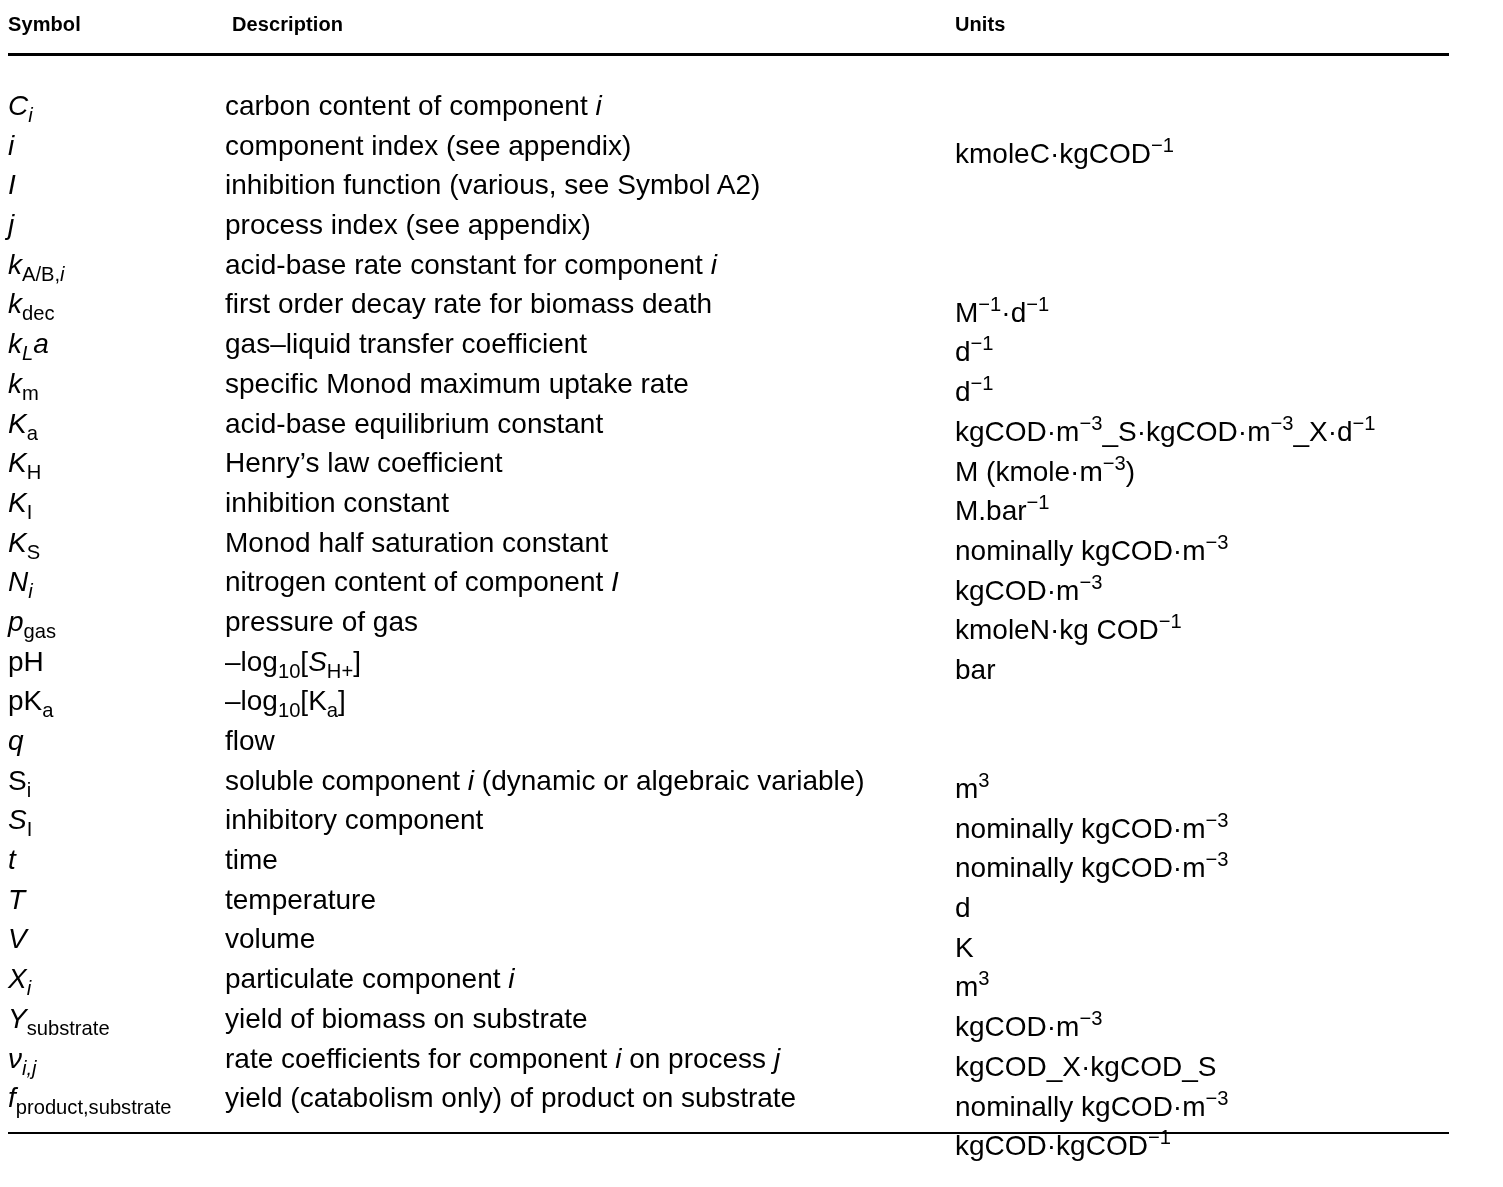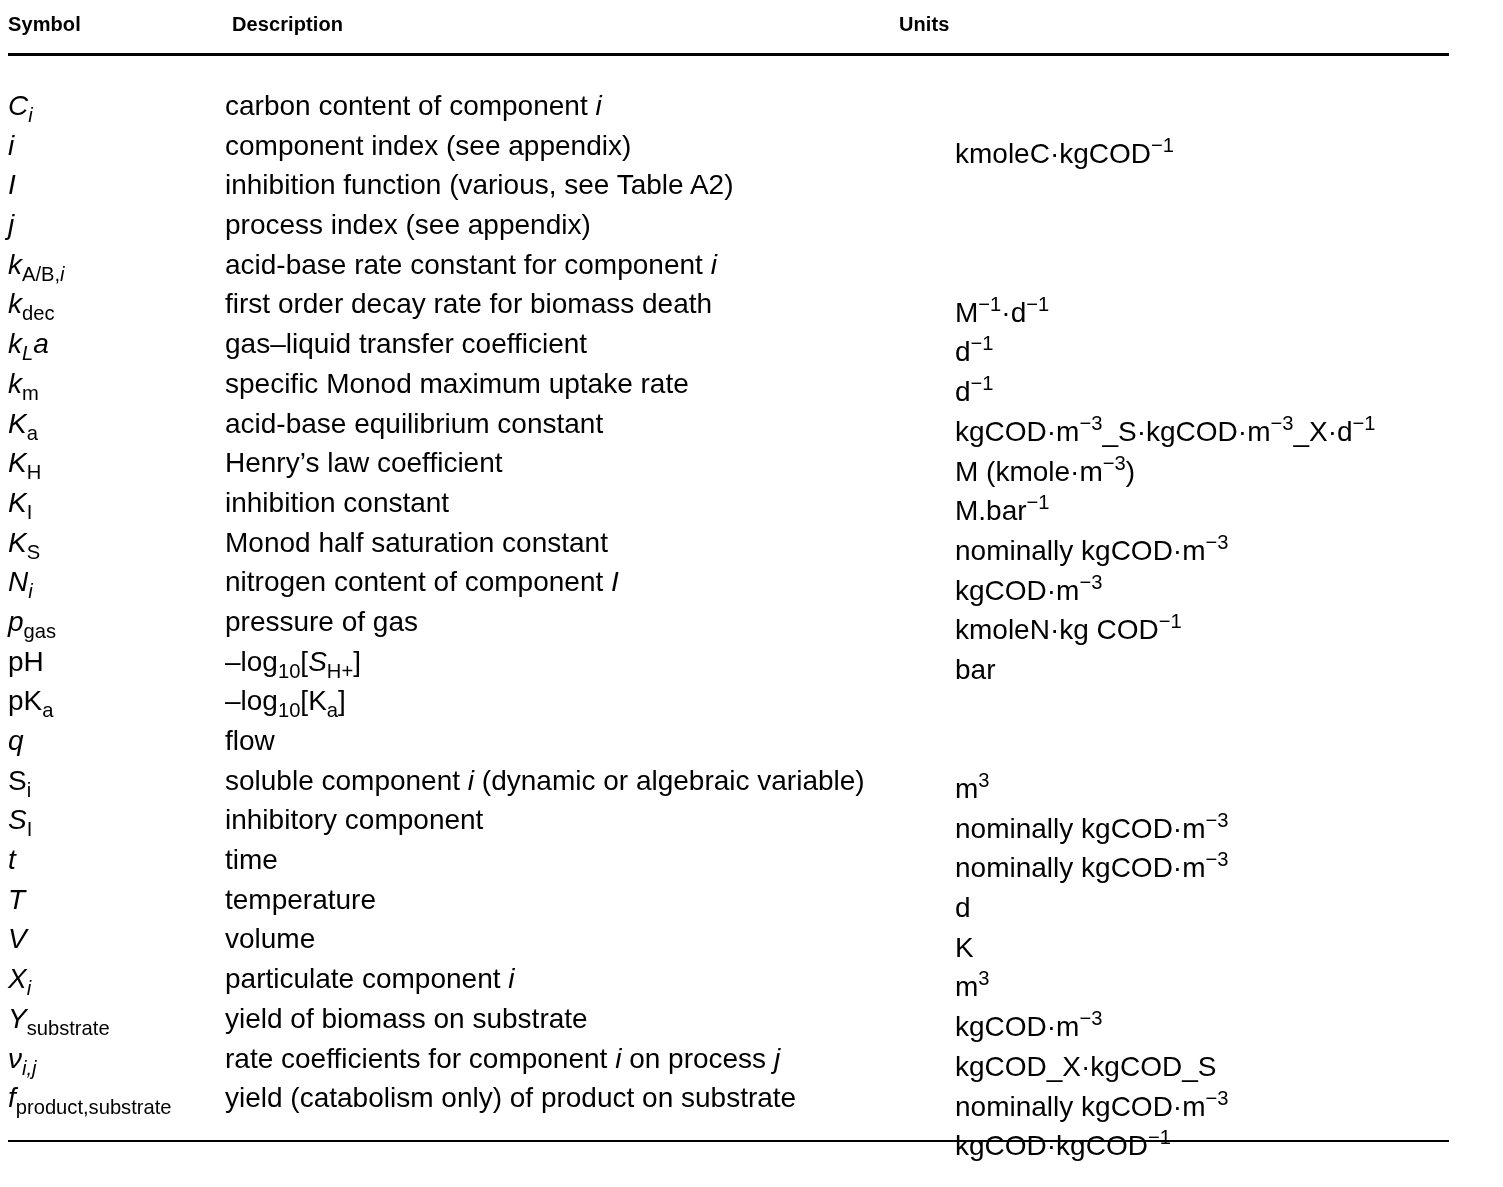--- a/index.html
+++ b/index.html
@@ -29,26 +29,26 @@
   }
   .hdr .h {
     position: absolute;
     top: 13px;
     font-weight: bold;
     font-size: 20px;
     letter-spacing: 0.1px;
   }
   .col-sym { left: 0; }
   .col-desc { left: 224px; }
-  .col-units { left: 891px; }
+  .col-units { left: 947px; }
 
   .body {
     position: relative;
     padding-top: 30px;
-    padding-bottom: 22px;
+    padding-bottom: 14px;
     border-bottom: 2px solid #000;
   }
   .row {
     position: relative;
     height: 39.7px;
     font-size: 28px;
     line-height: 39.7px;
   }
   .row .cell {
     position: absolute;
@@ -79,21 +79,21 @@
         <span class="cell col-desc"><span>carbon content of component </span><span class="it">i</span></span>
         <span class="cell col-units"><span>kmoleC·kgCOD</span><sup>−1</sup></span>
       </div>
       <div class="row">
         <span class="cell col-sym"><span class="it">i</span></span>
         <span class="cell col-desc"><span>component index (see appendix)</span></span>
         <span class="cell col-units"></span>
       </div>
       <div class="row">
         <span class="cell col-sym"><span class="it">I</span></span>
-        <span class="cell col-desc"><span>inhibition function (various, see Table A2)</span></span>
+        <span class="cell col-desc"><span>inhibition function (various, see Symbol A2)</span></span>
         <span class="cell col-units"></span>
       </div>
       <div class="row">
         <span class="cell col-sym"><span class="it">j</span></span>
         <span class="cell col-desc"><span>process index (see appendix)</span></span>
         <span class="cell col-units"></span>
       </div>
       <div class="row">
         <span class="cell col-sym"><span class="it">k</span><sub><span>A/B,</span><span class="it">i</span></sub></span>
         <span class="cell col-desc"><span>acid-base rate constant for component </span><span class="it">i</span></span>

